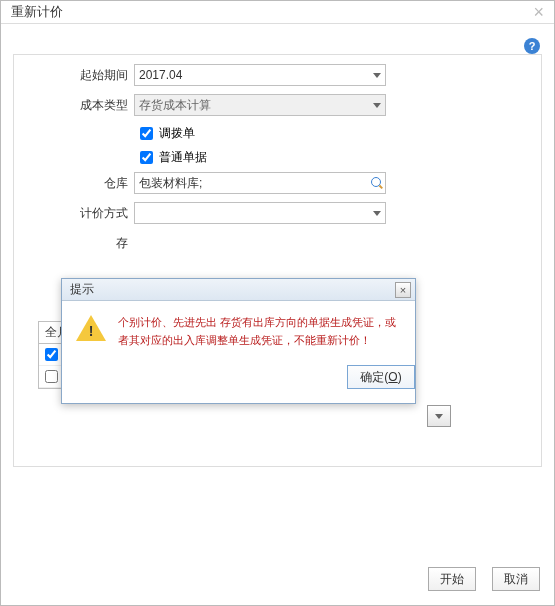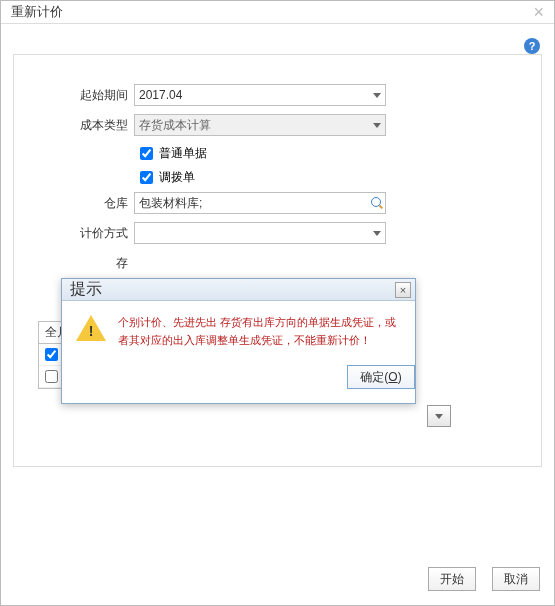--- a/index.html
+++ b/index.html
@@ -3,21 +3,21 @@
 <meta charset="utf-8">
 <style>
 *{box-sizing:border-box;margin:0;padding:0;font-family:"Microsoft YaHei",SimSun,Arial,sans-serif;font-size:12px}
 body{background:#fff;width:555px;height:606px;overflow:hidden;position:relative}
 .dlg{width:555px;height:606px;border:1px solid #bbb;background:#fff;position:relative}
 .dlg-titlebar{height:23px;line-height:30px;padding:0 10px;border-bottom:1px solid #ddd;display:flex;justify-content:space-between;align-items:center;color:#333}
 .dlg-title{font-size:13px}
 .dlg-close{color:#bbb;font-size:18px;cursor:pointer}
 .dlg-body{position:absolute;top:31px;left:0;right:0;bottom:0;padding:16px 12px 12px}
 .help-icon{position:absolute;top:6px;right:14px;width:16px;height:16px;border-radius:50%;background:#3b82d4;color:#fff;font-size:11px;font-weight:bold;text-align:center;line-height:16px;cursor:pointer}
-.inner-panel{border:1px solid #ddd;margin-top:6px;height:413px;position:relative;padding-top:26px;background:#fff}
+.inner-panel{border:1px solid #ddd;margin-top:6px;height:413px;position:relative;padding-top:6px;background:#fff}
 .form-row{display:flex;align-items:center;height:28px;margin-bottom:2px}
 .form-label{width:120px;text-align:right;padding-right:6px;color:#333}
 .field-wrap{width:252px;height:22px;border:1px solid #c0c0c0;background:#fff;display:flex;align-items:flex-start;position:relative}
 .field-wrap input{border:none;outline:none;width:100%;height:100%;padding:0 4px;background:transparent;color:#333}
 .field-disabled{background:#f0f0f0}
 .field-disabled input{color:#666}
 .dropdown-btn{width:18px;height:20px;display:flex;align-items:center;justify-content:center;border-left:1px solid transparent;cursor:pointer}
 .triangle-down{width:0;height:0;border-left:4px solid transparent;border-right:4px solid transparent;border-top:5px solid #666}
 .lookup-btn{width:18px;height:20px;display:flex;align-items:center;justify-content:center;cursor:pointer}
 .lookup-glyph{width:12px;height:12px;position:relative}
@@ -26,21 +26,21 @@
 .check-row{margin-left:126px;height:24px;display:flex;align-items:center}
 .check-row input[type=checkbox]{margin-right:6px}
 .partial-grid{position:absolute;left:24px;top:266px;width:230px;border:1px solid #c0c0c0}
 .partial-grid .hdr{height:22px;border-bottom:1px solid #c0c0c0;display:flex;align-items:center;padding:0 6px;background:#fff;color:#333}
 .partial-grid .row{height:22px;display:flex;align-items:center;padding:0 6px;border-bottom:1px solid #eee}
 .big-dd-btn{position:absolute;right:90px;top:350px;width:24px;height:22px;border:1px solid #999;background:linear-gradient(#fff,#e6e6e6);display:flex;align-items:center;justify-content:center;cursor:pointer}
 .footer{position:absolute;right:14px;bottom:14px;display:flex;gap:16px}
 .btn{min-width:48px;height:24px;border:1px solid #aaa;background:linear-gradient(#fff,#f0f0f0);cursor:pointer;padding:0 10px;color:#333}
 .modal{position:absolute;left:60px;top:246px;width:355px;border:1px solid #8aa8c8;background:#fff;box-shadow:0 2px 8px rgba(0,0,0,0.25);z-index:50}
 .modal-titlebar{height:22px;background:linear-gradient(#eef3f9,#dde7f2);border-bottom:1px solid #b8c8d8;display:flex;justify-content:space-between;align-items:center;padding:0 4px}
-.modal-title{font-size:16px;color:#333;padding-left:4px}
+.modal-title{font-size:12px;color:#333;padding-left:4px}
 .modal-close{width:16px;height:16px;border:1px solid #a0a0a0;background:linear-gradient(#fefefe,#e0e0e0);display:flex;align-items:center;justify-content:center;cursor:pointer;font-size:11px;color:#555}
 .modal-body{padding:12px 14px 8px;display:flex}
 .warn-icon{width:32px;height:32px;flex-shrink:0;margin-right:10px;margin-top:2px}
 .warn-tri{width:0;height:0;border-left:15px solid transparent;border-right:15px solid transparent;border-bottom:26px solid #f5c83d;position:relative}
 .warn-tri::after{content:"!";position:absolute;top:8px;left:-3px;width:6px;text-align:center;font-weight:bold;color:#333;font-size:14px}
 .modal-text{color:#b91c1c;line-height:18px;font-size:11px}
 .modal-footer{display:flex;justify-content:flex-end;padding:8px 0 14px}
 .ok-btn{min-width:68px;height:24px;border:1px solid #7aa6d4;background:linear-gradient(#fdfdfd,#eef3f9);cursor:pointer;color:#333}
 .ok-key{text-decoration:underline}
 </style>
@@ -72,25 +72,25 @@
         <div class="field-wrap field-disabled">
           <input type="text" readonly="" value="存货成本计算" style="">
           <div class="dropdown-btn">
               <div class="triangle-down"></div>
             </div>
         </div>
       </div>
 
       <div class="check-row">
         <input type="checkbox" checked="" style="">
-        <span>普通单据</span>
+        <span>调拨单</span>
       </div>
       <div class="check-row">
         <input type="checkbox" checked="" style="">
-        <span>调拨单</span>
+        <span>普通单据</span>
       </div>
 
       <div class="form-row">
         <div class="form-label">仓库</div>
         <div class="field-wrap">
           <input type="text" value="包装材料库;" style="">
           <div class="lookup-btn">
               <div class="lookup-glyph"></div>
             </div>
         </div>

